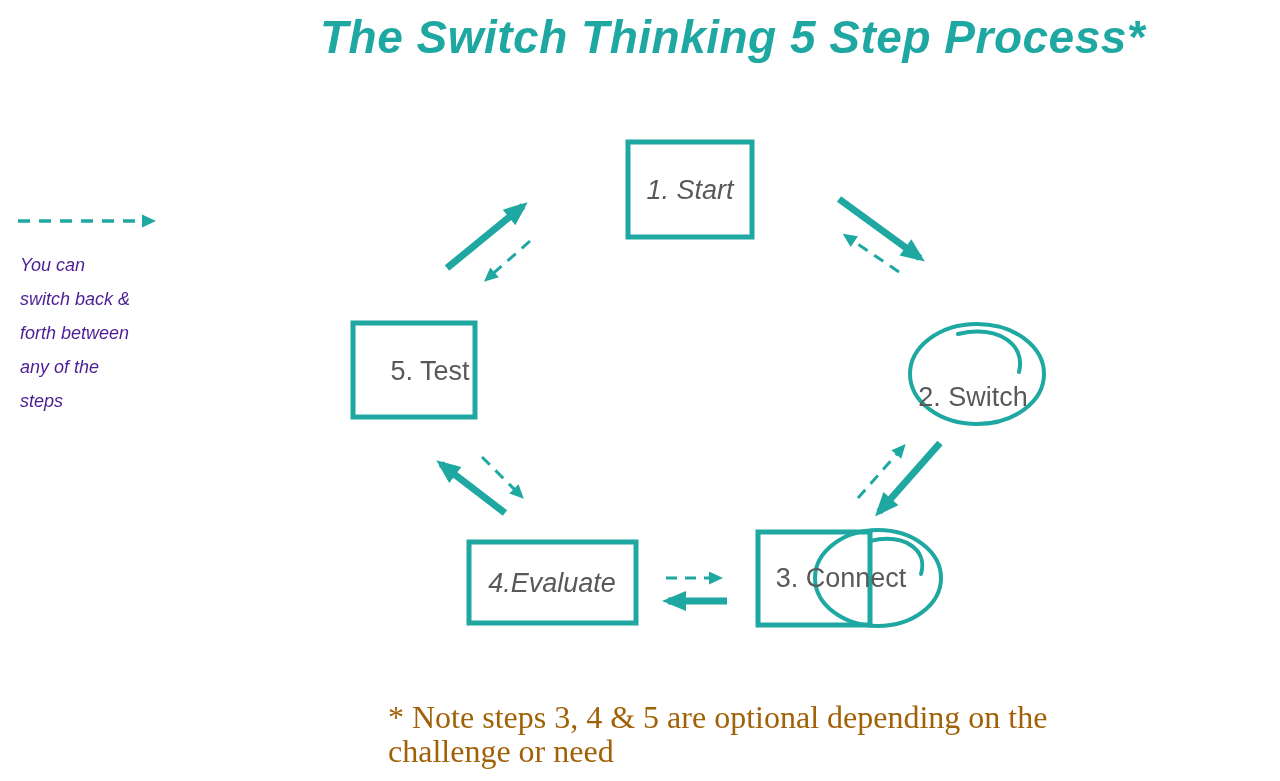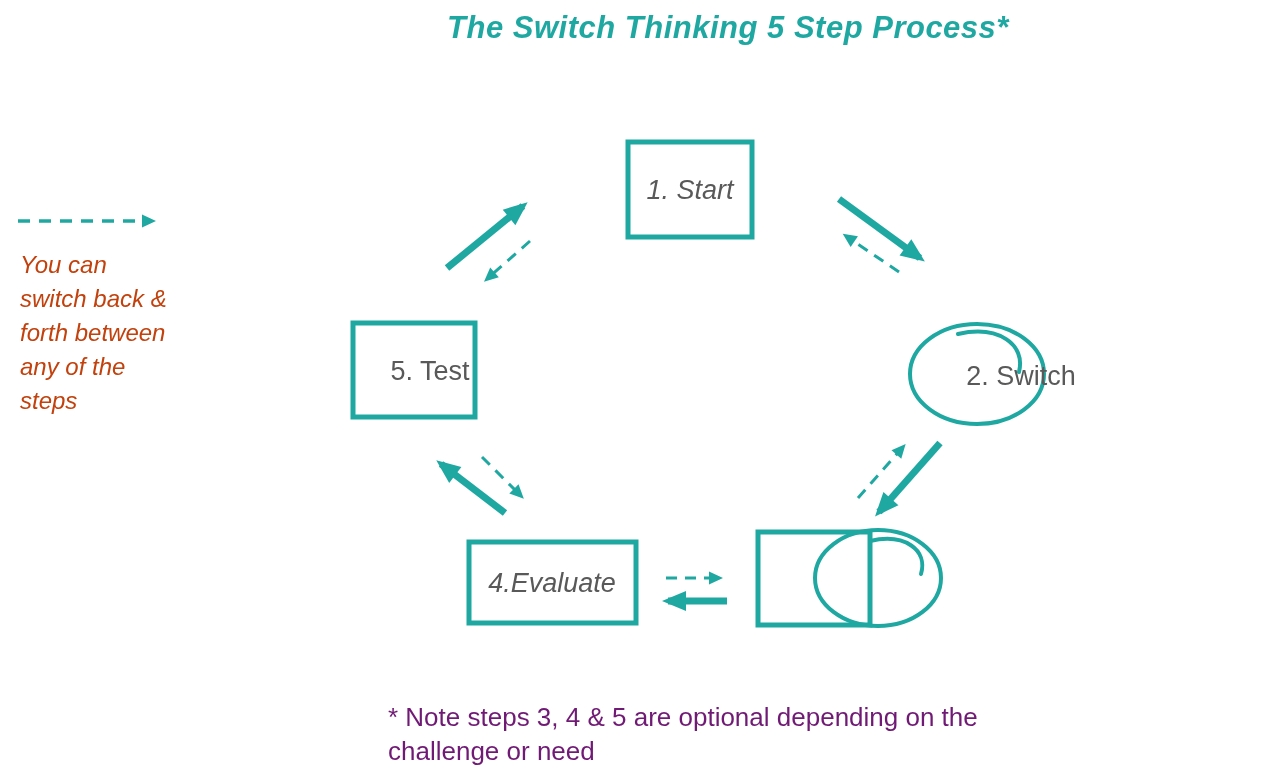--- a/index.html
+++ b/index.html
@@ -7,42 +7,43 @@
     position:relative;
     width:1280px;height:781px;
     background:#ffffff;
     font-family:"Liberation Sans", sans-serif;
     overflow:hidden;
   }
   .abs{position:absolute;}
   #title{
     left:320px;top:10px;width:816px;
     text-align:center;
-    font-size:31px;font-weight:bold;font-style:italic;
+    font-size:46px;font-weight:bold;font-style:italic;
     letter-spacing:0.5px;
     color:#1FA8A2;
     white-space:nowrap;
   }
   .step-label{
     transform:translate(-50%,-50%);
     font-size:27px;color:#595959;
     white-space:nowrap;
   }
   .italic{font-style:italic;}
   #legend-text{
     left:20px;top:248px;width:220px;
-    font-size:24px;line-height:34px;
-    font-style:italic;color:#c2410c;
+    font-size:18px;line-height:34px;
+    font-style:italic;color:#4c1d95;
     white-space:pre-line;
   }
   #footnote{
     left:388px;top:700px;width:680px;
-    font-size:26px;line-height:34px;
-    color:#701a75;
+    font-size:32px;line-height:34px;
+    color:#a16207;
     white-space:pre-line;
+    font-family:Liberation Serif, serif;
   }
   svg{position:absolute;left:0;top:0;}
 </style>
 </head>
 <body>
 
 <div id="canvas">
 
   <svg width="1280" height="781" viewBox="0 0 1280 781">
     <defs>
@@ -82,20 +83,21 @@
 
   <div id="title" class="abs">The Switch Thinking 5 Step Process*</div>
 
   <div id="legend-text" class="abs">You can
 switch back &amp;
 forth between
 any of the
 steps</div>
 
   <div class="abs step-label italic" style="left:690px;top:190px;">1. Start</div>
-  <div class="abs step-label" style="left:973px;top:376px;margin-left:48px;">2. Switch</div>
+  <div class="abs step-label" style="left:973px;top:397px;">2. Switch</div>
+  <div class="abs step-label" style="left:841px;top:578px;">3. Connect</div>
   <div class="abs step-label italic" style="left:552px;top:583px;text-align:right;">4.Evaluate</div>
   <div class="abs step-label" style="left:430px;top:371px;">5. Test</div>
 
   <div id="footnote" class="abs">* Note steps 3, 4 &amp; 5 are optional depending on the
 challenge or need</div>
 
 </div>
 
 </body></html>

